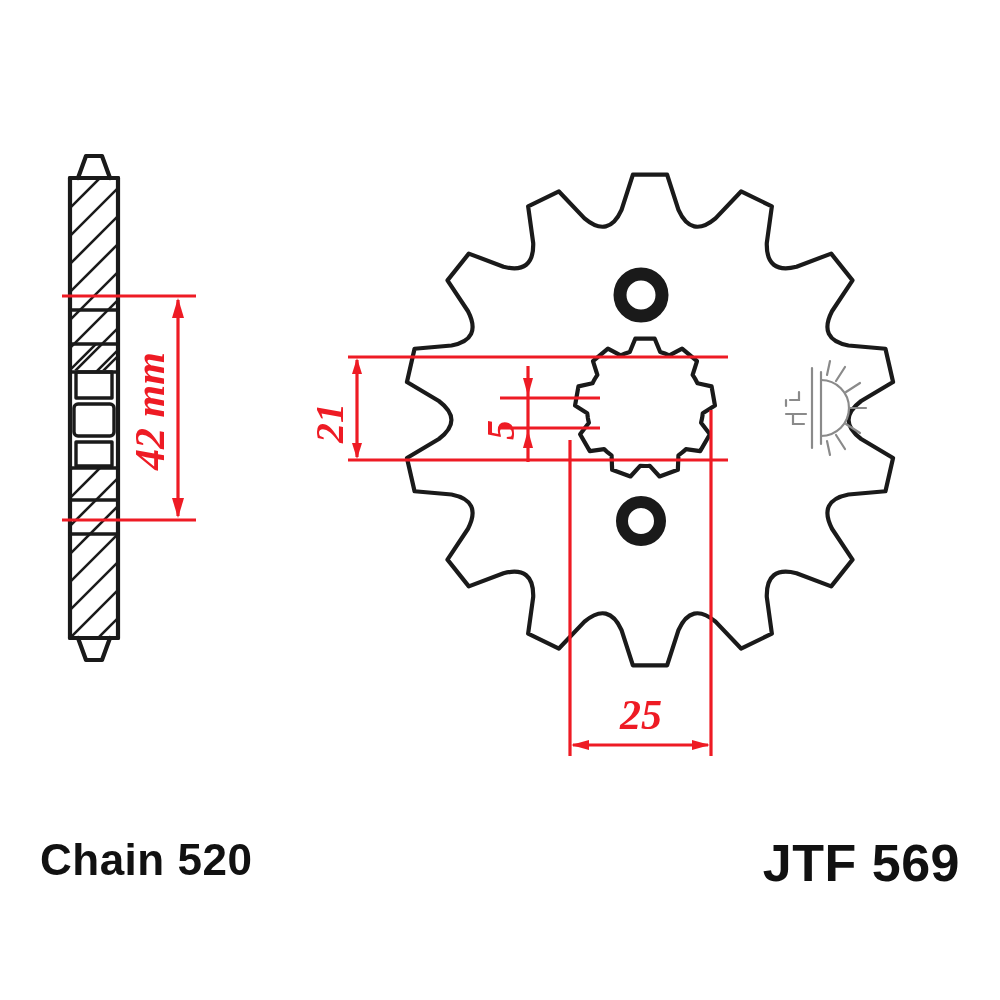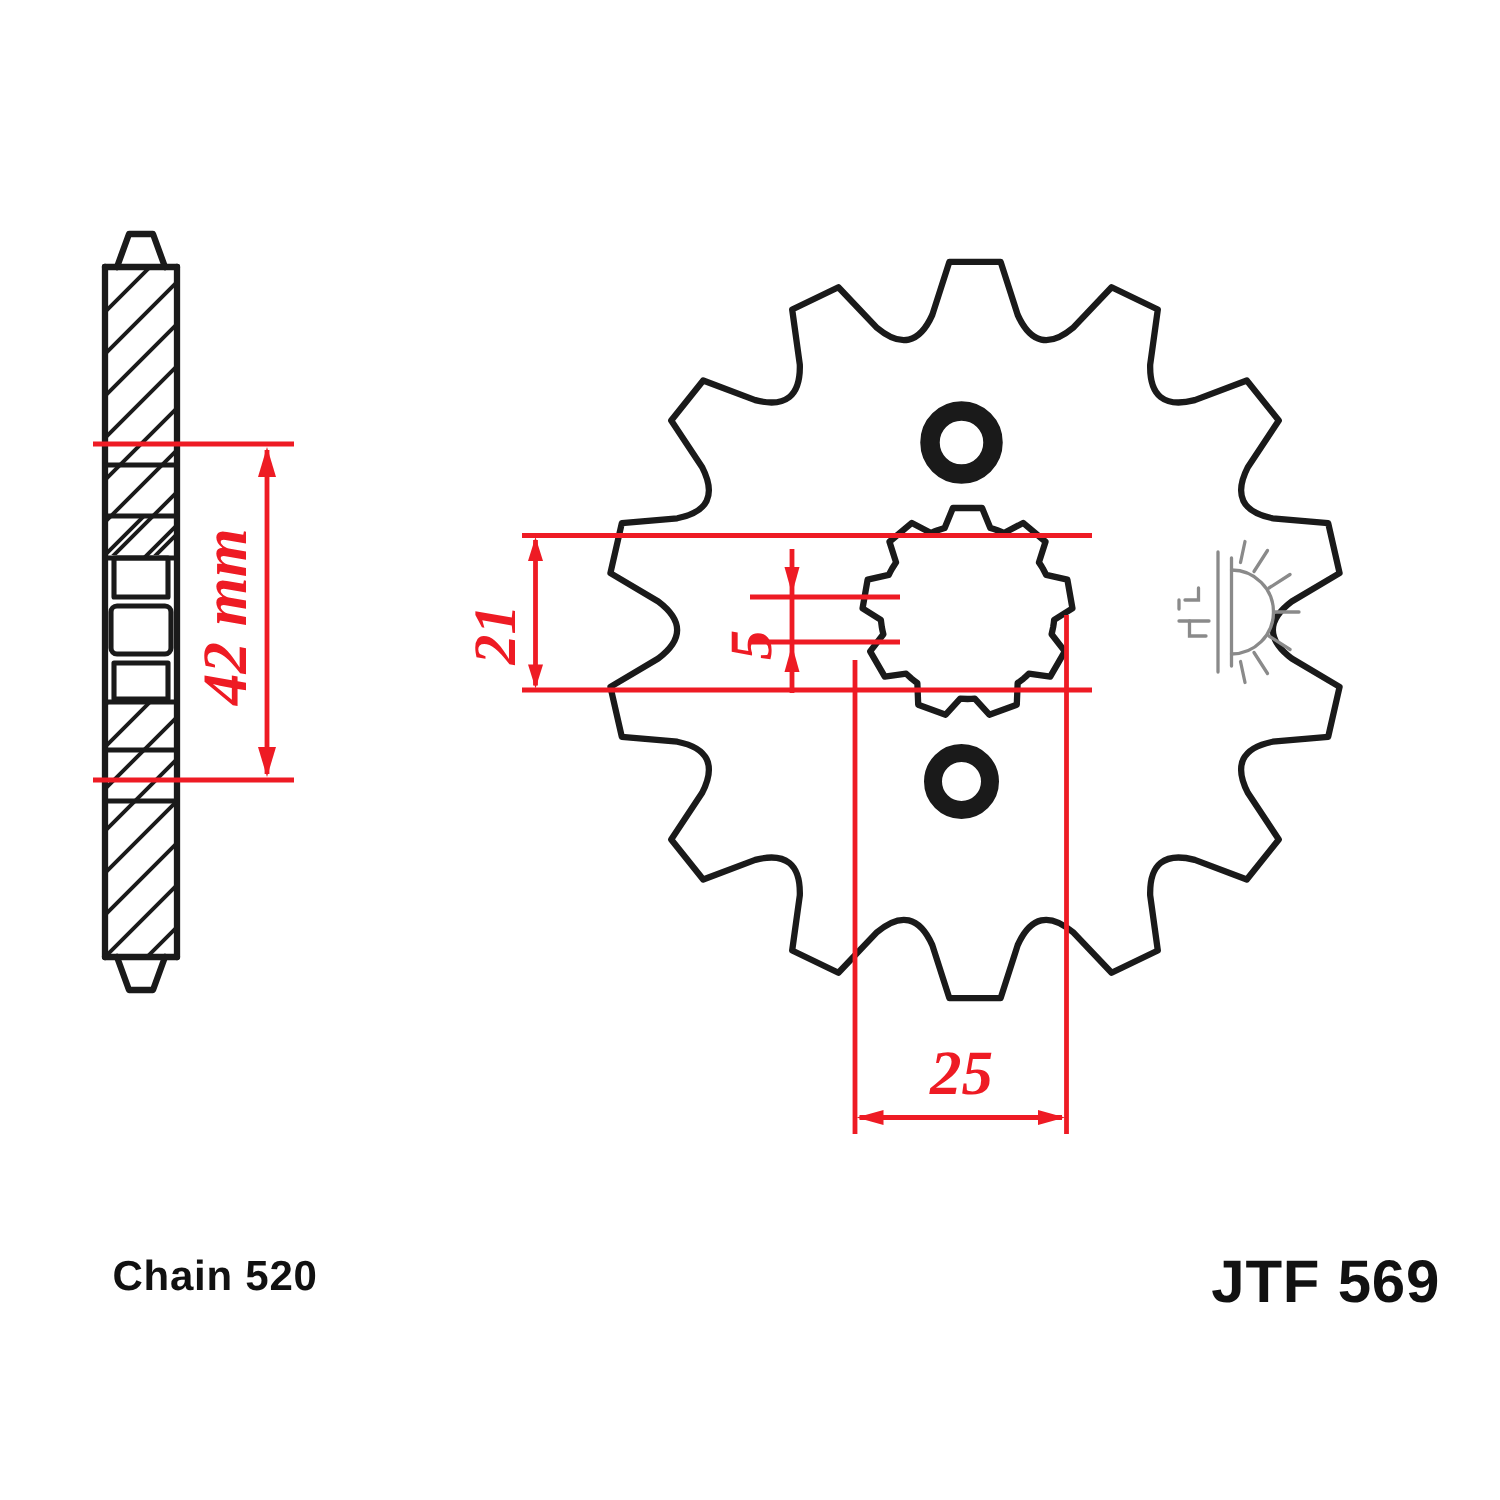--- a/index.html
+++ b/index.html
@@ -23,28 +23,27 @@
   .label-text {
     position: absolute;
     font-family: "Liberation Sans", sans-serif;
     font-weight: bold;
     color: #111111;
     white-space: nowrap;
   }
   #chain-label {
     left: 40px;
     top: 835px;
-    font-size: 28px;
+    font-size: 44px;
     letter-spacing: 0.5px;
-    margin-left: 35px;
   }
   #part-label {
     right: 40px;
     top: 833px;
-    font-size: 40px;
+    font-size: 52px;
     letter-spacing: 0.5px;
   }
   svg { display: block; }
   .outline {
     fill: none;
     stroke: #1a1a1a;
     stroke-width: 4.2;
     stroke-linejoin: round;
     stroke-linecap: round;
   }

